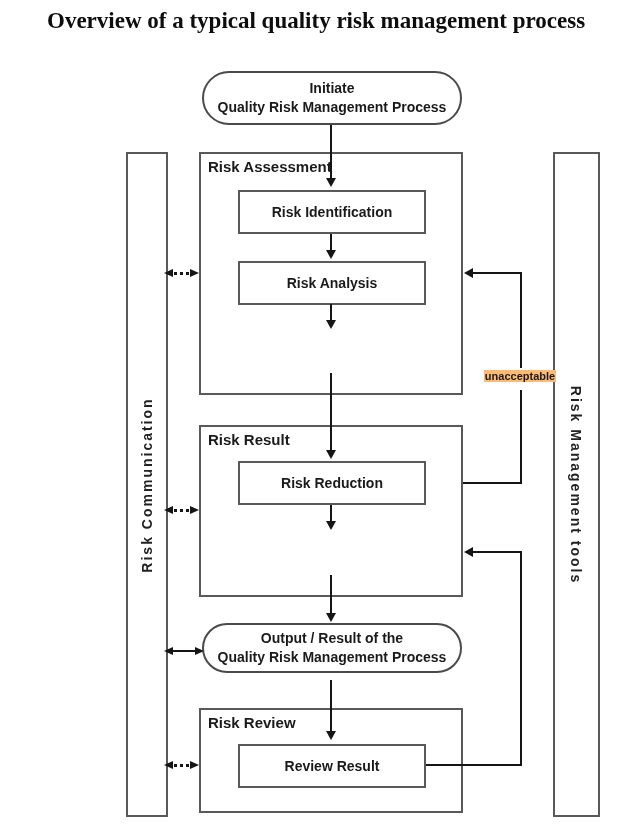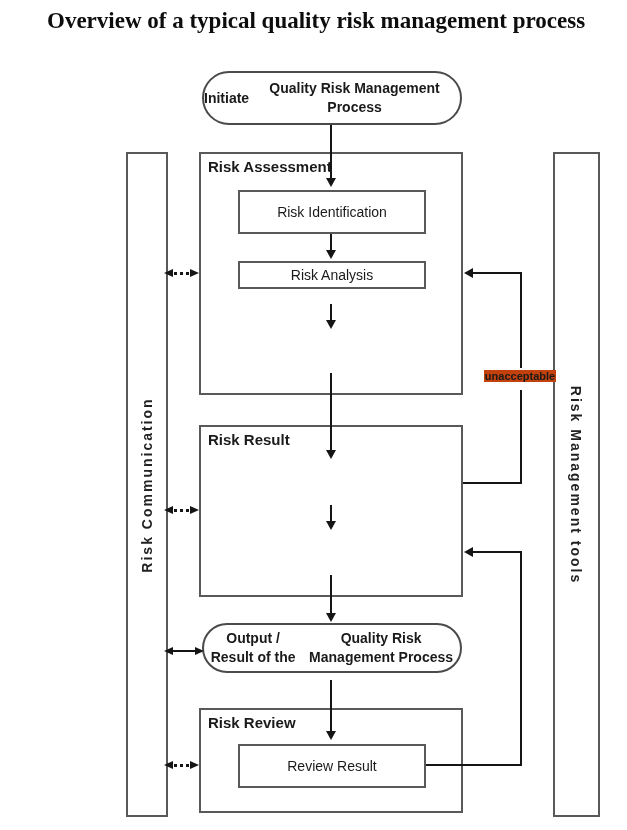--- a/index.html
+++ b/index.html
@@ -28,43 +28,43 @@
   .container{
     border:2px solid #595959;background:#fff;box-sizing:border-box;
   }
   .container .clabel{
     position:absolute;top:4px;left:7px;font-weight:bold;font-size:15px;color:#1a1a1a;
   }
   
   .pbox{
     border:2px solid #595959;background:#fff;box-sizing:border-box;
     display:flex;align-items:center;justify-content:center;
-    font-weight:normal;font-size:14px;color:#1a1a1a;text-align:center;
+    font-weight:bold;font-size:14px;color:#1a1a1a;text-align:center;
   }
   
   .oval{
     border:2px solid #4a4a4a;background:#fff;box-sizing:border-box;border-radius:28px;
-    display:flex;align-items:center;justify-content:center;
+    display:flex;flex-direction:column;align-items:center;justify-content:center;
     font-weight:bold;font-size:14px;color:#1a1a1a;text-align:center;line-height:1.35;
   }
   
   .vline{width:2px;background:#151515;}
   .hline{height:2px;background:#151515;}
   
   .tri-down{width:0;height:0;border-left:5px solid transparent;border-right:5px solid transparent;border-top:9px solid #151515;}
   .tri-west{width:0;height:0;border-top:5px solid transparent;border-bottom:5px solid transparent;border-right:9px solid #151515;}
   
   .connector{display:flex;align-items:center;height:10px;}
   .connector .head-l{width:0;height:0;border-top:4px solid transparent;border-bottom:4px solid transparent;border-right:9px solid #151515;}
   .connector .head-r{width:0;height:0;border-top:4px solid transparent;border-bottom:4px solid transparent;border-left:9px solid #151515;}
   .connector .mid{flex:1;height:0;border-top:3px dotted #151515;margin:0 1px;}
   .connector.solid .mid{border-top:2px solid #151515;margin:0;}
   
   .fb-label{
-    font-weight:bold;font-size:11px;color:#1a1a1a;background:#c2410c;
+    font-weight:bold;font-size:11px;color:#1a1a1a;background:#fdba74;
     text-align:center;
   }
 </style>
 </head>
 <body>
 
 <div id="canvas">
 
   <div class="abs title">Overview of a typical quality risk management process</div>
 
@@ -77,25 +77,26 @@
 
   <div class="abs oval" style="left:202px;top:71px;width:260px;height:54px;">
     <div>Initiate</div>
     <div>Quality Risk Management Process</div>
   </div>
 
   <div class="abs container" style="left:199px;top:152px;width:264px;height:243px;">
     <span class="clabel">Risk Assessment</span>
   </div>
   <div class="abs pbox" style="left:238px;top:190px;width:188px;height:44px;">Risk Identification</div>
-  <div class="abs pbox" style="left:238px;top:261px;width:188px;height:28px;">Risk Analysis</div>
+  <div class="abs pbox" style="left:238px;top:261px;width:188px;height:44px;">Risk Analysis</div>
 
   <div class="abs container" style="left:199px;top:425px;width:264px;height:172px;">
     <span class="clabel">Risk Result</span>
   </div>
+  <div class="abs pbox" style="left:238px;top:461px;width:188px;height:44px;">Risk Reduction</div>
 
   <div class="abs oval" style="left:202px;top:623px;width:260px;height:50px;">
     <div>Output / Result of the</div>
     <div>Quality Risk Management Process</div>
   </div>
 
   <div class="abs container" style="left:199px;top:708px;width:264px;height:105px;">
     <span class="clabel">Risk Review</span>
   </div>
   <div class="abs pbox" style="left:238px;top:744px;width:188px;height:44px;">Review Result</div>

